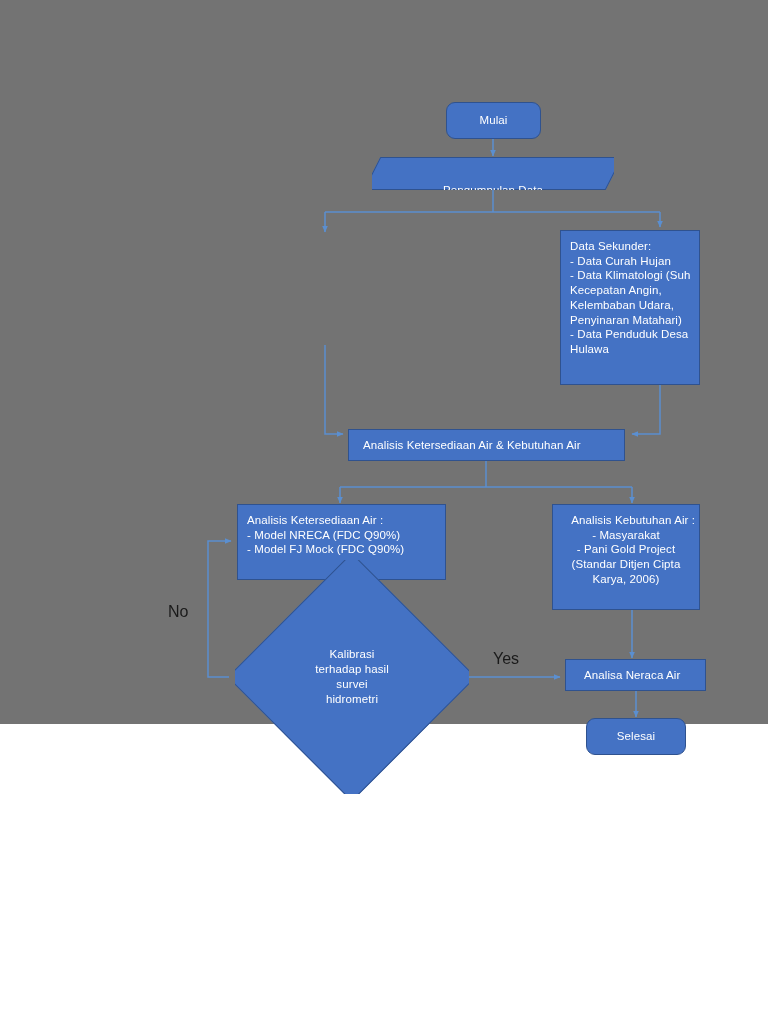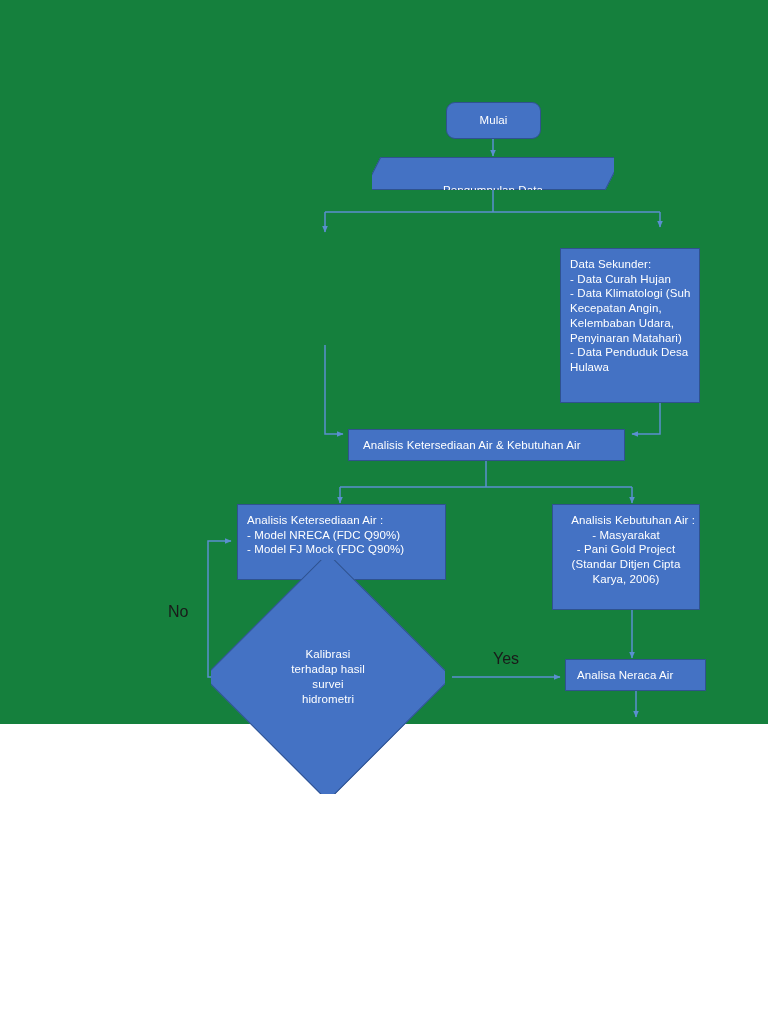--- a/index.html
+++ b/index.html
@@ -11,21 +11,21 @@
   body {
     width: 768px;
     height: 1024px;
     font-family: "Liberation Sans", sans-serif;
     overflow: hidden;
   }
   #canvas {
     position: relative;
     width: 768px;
     height: 724px;
-    background: #15803d;
+    background: #737373;
   }
   #connectors {
     position: absolute;
     left: 0;
     top: 0;
     width: 768px;
     height: 1024px;
     pointer-events: none;
   }
   .node {
@@ -164,21 +164,21 @@
   <div class="node terminator" style="left:446px; top:102px; width:95px; height:37px;">
     <span class="txt">Mulai</span>
   </div>
 
   <div class="node data-shape" style="left:372px; top:157px; width:242px; height:33px; background:transparent; border:none;">
     <span class="skew"></span>
     <span class="txt">Pengumpulan Data</span>
   </div>
 
 
-  <div class="node process" style="left:560px; top:248px; width:140px; height:155px;">
+  <div class="node process" style="left:560px; top:230px; width:140px; height:155px;">
     <span class="txt">Data Sekunder:
 - Data Curah Hujan
 - Data Klimatologi (Suh
 Kecepatan Angin,
 Kelembaban Udara,
 Penyinaran Matahari)
 - Data Penduduk Desa
 Hulawa</span>
   </div>
 
@@ -193,29 +193,32 @@
   </div>
 
   <div class="node process" style="left:552px; top:504px; width:148px; height:106px;text-align:center;">
     <span class="txt">   Analisis Kebutuhan Air :
 - Masyarakat
 - Pani Gold Project
 (Standar Ditjen Cipta
 Karya, 2006)</span>
   </div>
 
-  <div class="node decision" style="left:211px; top:560px; width:234px; height:234px; background:transparent; border:none;text-align:center;">
+  <div class="node decision" style="left:235px; top:560px; width:234px; height:234px; background:transparent; border:none;text-align:center;">
     <span class="dia"></span>
     <span class="txt">Kalibrasi
 terhadap hasil
 survei
 hidrometri</span>
   </div>
 
-  <div class="node process center" style="left:565px; top:659px; width:141px; height:32px; padding-left:11px;">
+  <div class="node process center" style="left:565px; top:659px; width:141px; height:32px; padding-left:18px;">
     <span class="txt">Analisa Neraca Air</span>
   </div>
 
+  <div class="node terminator" style="left:586px; top:718px; width:100px; height:37px;">
+    <span class="txt">Selesai</span>
+  </div>
 
   <div class="edge-label" style="left:168px; top:603px;">No</div>
   <div class="edge-label" style="left:493px; top:650px;text-align:right;">Yes</div>
 
 </div>
 
 </body></html>

